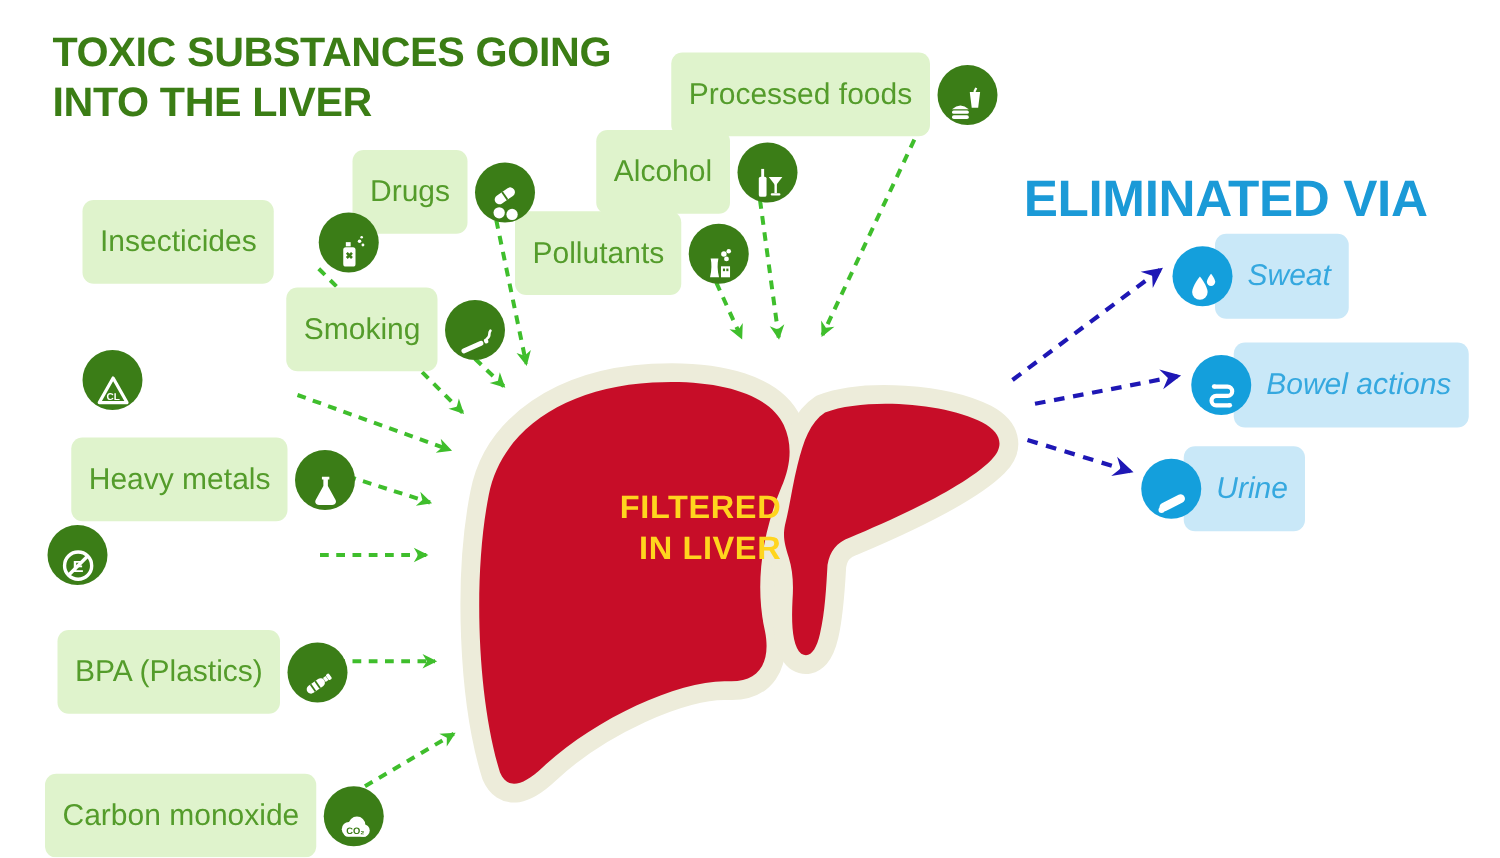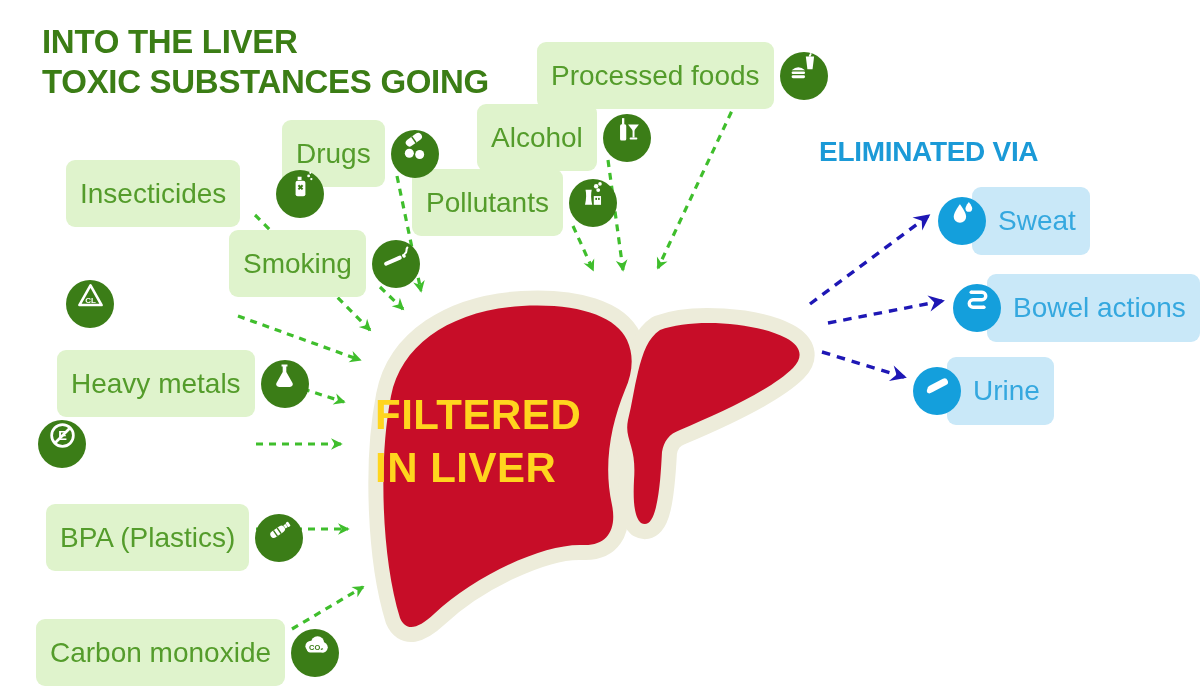--- a/index.html
+++ b/index.html
@@ -10,38 +10,38 @@
   #diagram-svg{position:absolute;left:0;top:0;}
   .liver-cream{fill:var(--liver-outline,#EDECDA);stroke:var(--liver-outline,#EDECDA);stroke-width:30;stroke-linejoin:round;stroke-linecap:round;}
   .liver-red{fill:var(--liver-red,#C70D28);}
   .arrow-green{stroke:var(--arrow-green,#3FBE2C);stroke-width:3.2;stroke-dasharray:7 6;fill:none;}
   .arrow-blue{stroke:var(--arrow-blue,#1E17B5);stroke-width:3.4;stroke-dasharray:8.5 7;fill:none;}
   .title{
     position:absolute;left:42px;top:22px;font-size:33px;font-weight:700;
     color:var(--title-green,#3B7D15);line-height:1.22;letter-spacing:-0.3px;
   }
   .elim-heading{
-    position:absolute;left:819px;top:136px;font-size:28px;font-weight:700;
+    position:absolute;left:819px;top:136px;font-size:41px;font-weight:700;
     color:var(--heading-blue,#1B9AD7);letter-spacing:-0.3px;
   }
   .liver-label{
-    position:absolute;left:375px;top:389px;width:250px;text-align:left;
-    font-size:42px;font-weight:700;color:var(--liver-yellow,#FFD51E);line-height:1.26;letter-spacing:0.5px;
+    position:absolute;left:375px;top:389px;width:250px;text-align:right;
+    font-size:26px;font-weight:700;color:var(--liver-yellow,#FFD51E);line-height:1.26;letter-spacing:0.5px;
   }
   .toxin-row,.elim-row{position:absolute;display:flex;align-items:center;}
   .toxin-row{gap:6px;}
   .pill{
     height:37px;display:flex;align-items:center;padding:15px 14px;border-radius:9px;
-    font-size:28px;white-space:nowrap;
+    font-size:24px;white-space:nowrap;
   }
   .green-pill{background:var(--pill-green-bg,#DFF3CC);color:var(--label-green,#549C2B);}
   .blue-pill{background:var(--pill-blue-bg,#C9E8F8);color:var(--label-blue,#35A8DF);
-    margin-left:-14px;padding-left:26px;height:38px;}
+    margin-left:-14px;padding-left:26px;height:38px;font-style:italic;}
   .icon-circle{
-    width:48px;height:48px;border-radius:50%;display:flex;align-items:flex-start;justify-content:center;
+    width:48px;height:48px;border-radius:50%;display:flex;align-items:flex-end;justify-content:center;
     flex:0 0 auto;position:relative;z-index:2;
   }
   .green-circle{background:var(--circle-green,#3B7D17);}
   .blue-circle{background:var(--circle-blue,#149FDC);}
   .icon-circle svg{width:31px;height:31px;display:block;}
 </style>
 </head>
 <body>
 
 <div class="canvas" style="--title-green: #3B7D15; --label-green: #549C2B; --pill-green-bg: #DFF3CC; --circle-green: #3B7D17; --arrow-green: #3FBE2C; --heading-blue: #1B9AD7; --label-blue: #35A8DF; --pill-blue-bg: #C9E8F8; --circle-blue: #149FDC; --arrow-blue: #1E17B5; --liver-red: #C70D28; --liver-outline: #EDECDA; --liver-yellow: #FFD51E;">
@@ -73,22 +73,22 @@
         <line x1="256" y1="444" x2="341" y2="444" class="arrow-green" marker-end="url(#ah-green)"></line>
         <line x1="256" y1="529" x2="348" y2="529" class="arrow-green" marker-end="url(#ah-green)"></line>
         <line x1="292" y1="629" x2="363" y2="587" class="arrow-green" marker-end="url(#ah-green)"></line>
         <line x1="810" y1="304" x2="928" y2="216" class="arrow-blue" marker-end="url(#ah-blue)"></line>
         <line x1="828" y1="323" x2="942" y2="301" class="arrow-blue" marker-end="url(#ah-blue)"></line>
         <line x1="822" y1="352" x2="904" y2="377" class="arrow-blue" marker-end="url(#ah-blue)"></line>
       </g>
   </svg>
 
   <div class="title">
+    <div>TOXIC SUBSTANCES GOING</div>
     <div>INTO THE LIVER</div>
-    <div>TOXIC SUBSTANCES GOING</div>
   </div>
 
   <div class="elim-heading">ELIMINATED VIA</div>
 
   <div class="liver-label">
     <div>FILTERED</div>
     <div>IN LIVER</div>
   </div>
 
   <div id="rows-layer">

